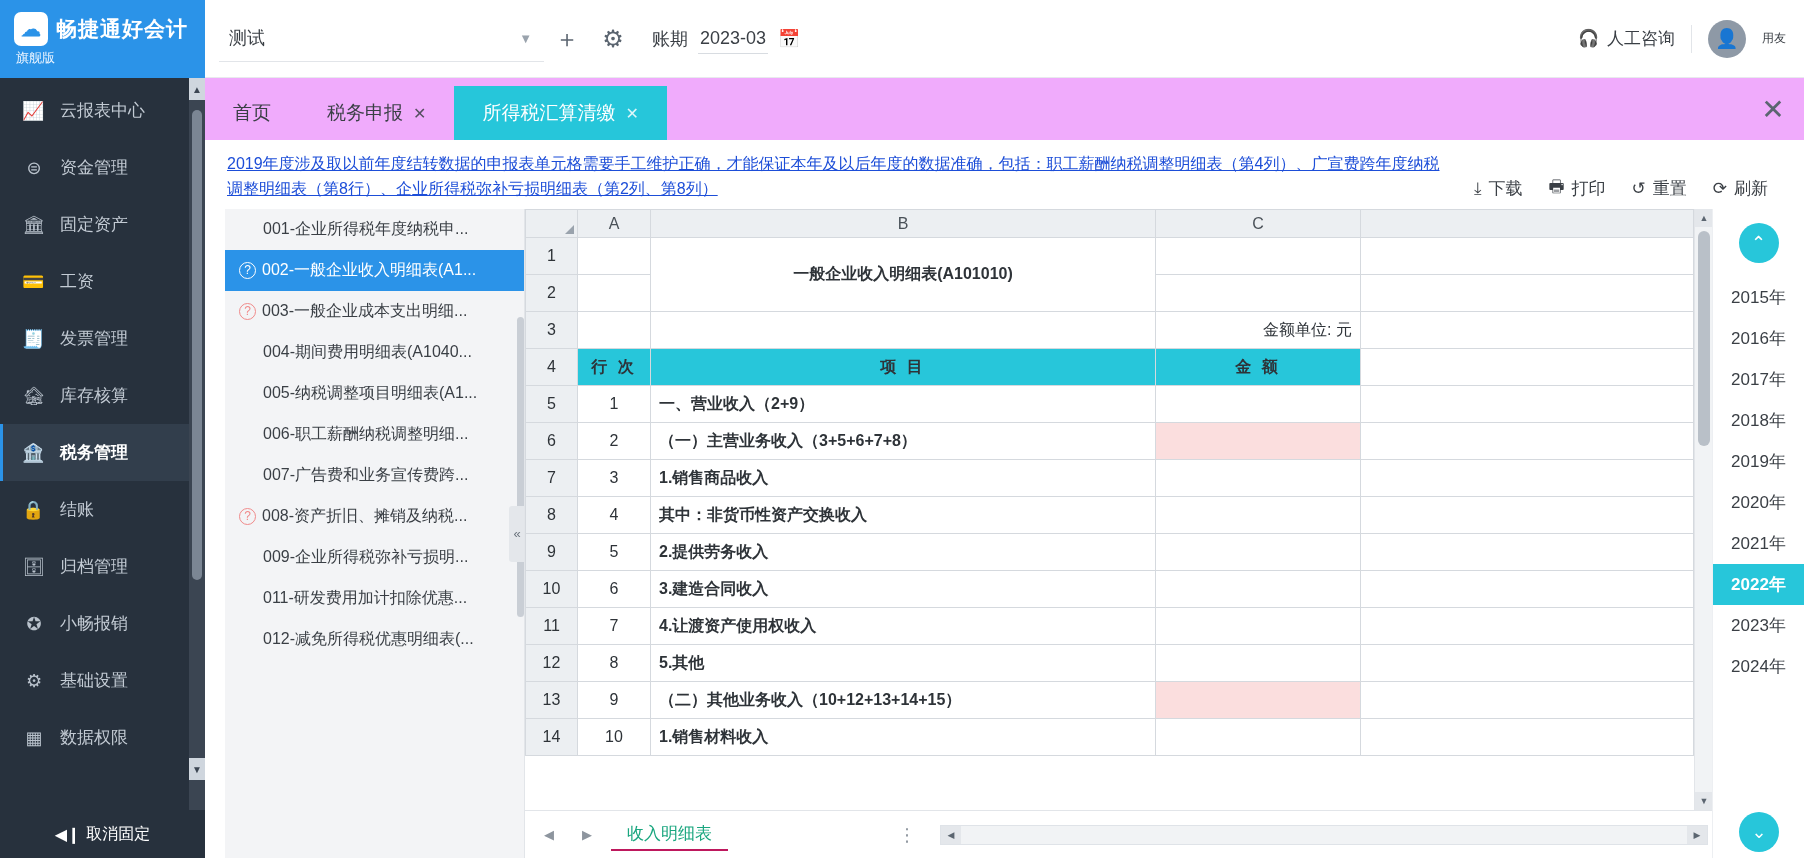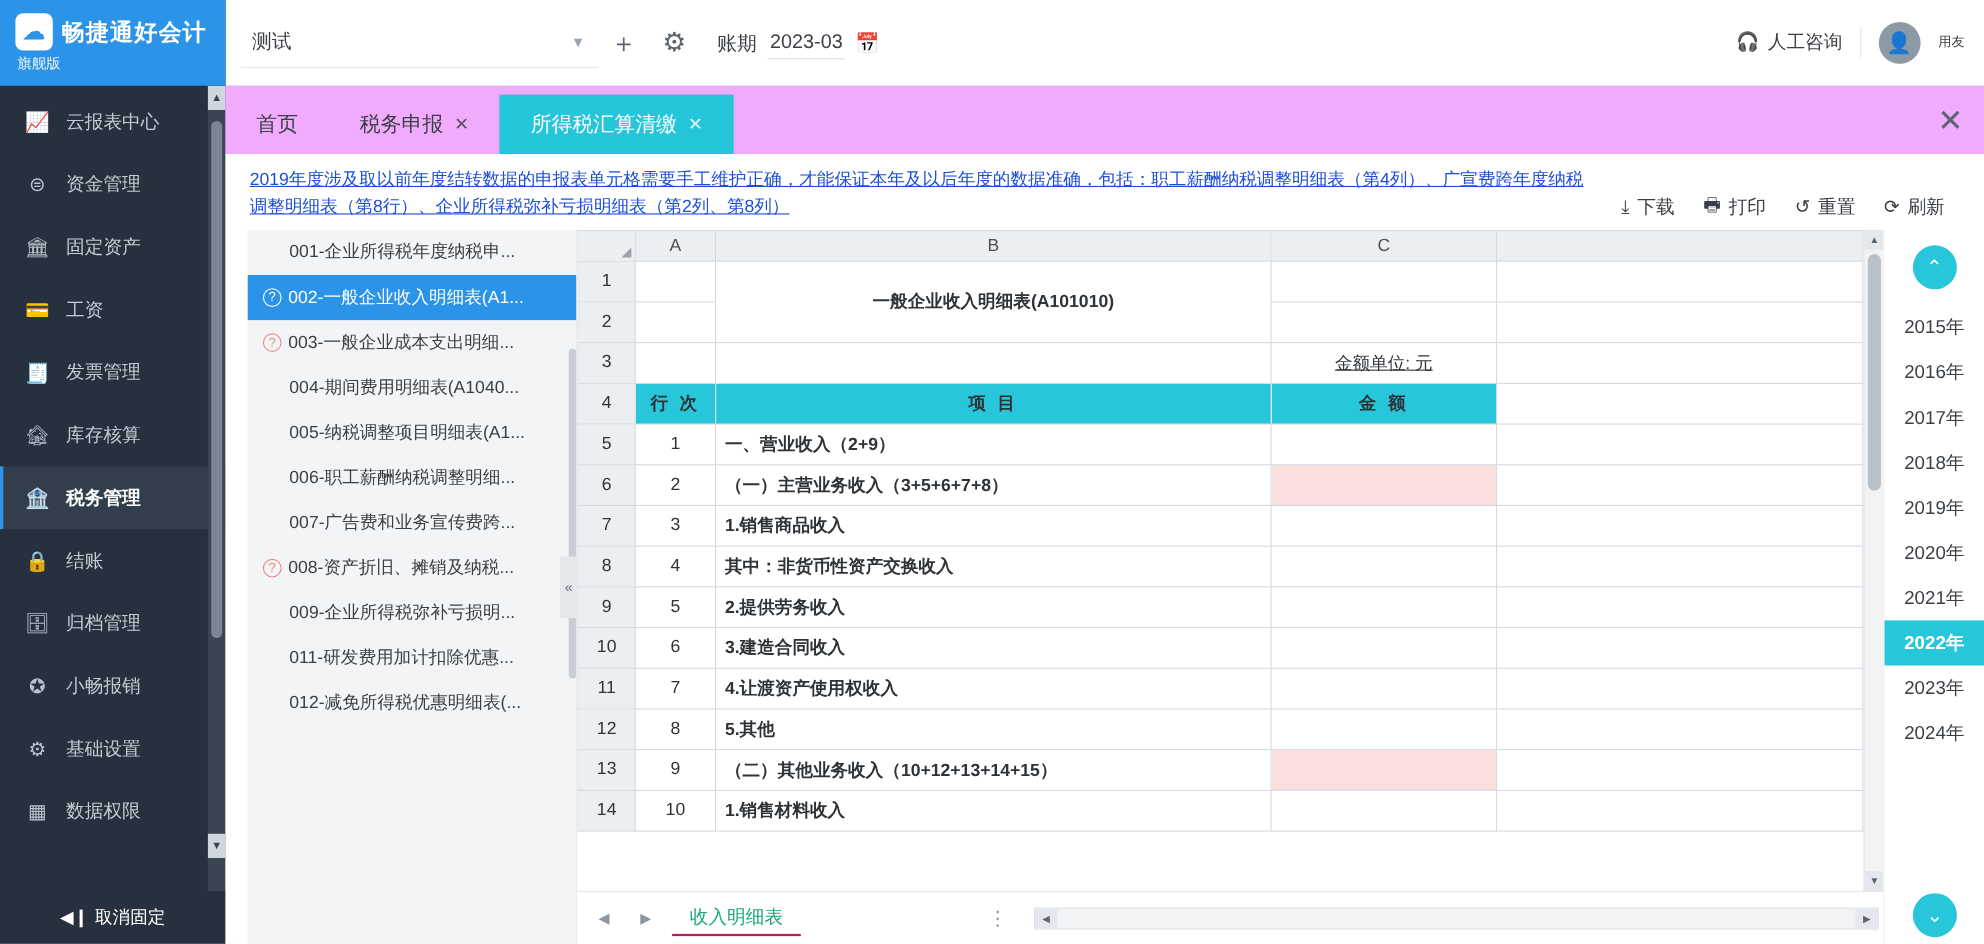--- a/index.html
+++ b/index.html
@@ -309,21 +309,21 @@
     background: #eceff2;
     text-align: center;
     color: #4a5158;
   }
   .title-cell {
     text-align: center;
     font-size: 25px;
     font-weight: bold;
     color: #1b1f23;
   }
-  .unit-cell { text-align: center; font-size: 16px; text-decoration: underline; }
+  .unit-cell { text-align: right; font-size: 16px; }
   .hdr-cyan {
     background: #27c6da;
     color: #ffffff;
     font-weight: bold;
     text-align: center;
     font-size: 17px;
     letter-spacing: 3px;
   }
   .bold { font-weight: bold; }
   .ind1 { padding-left: 24px; }

